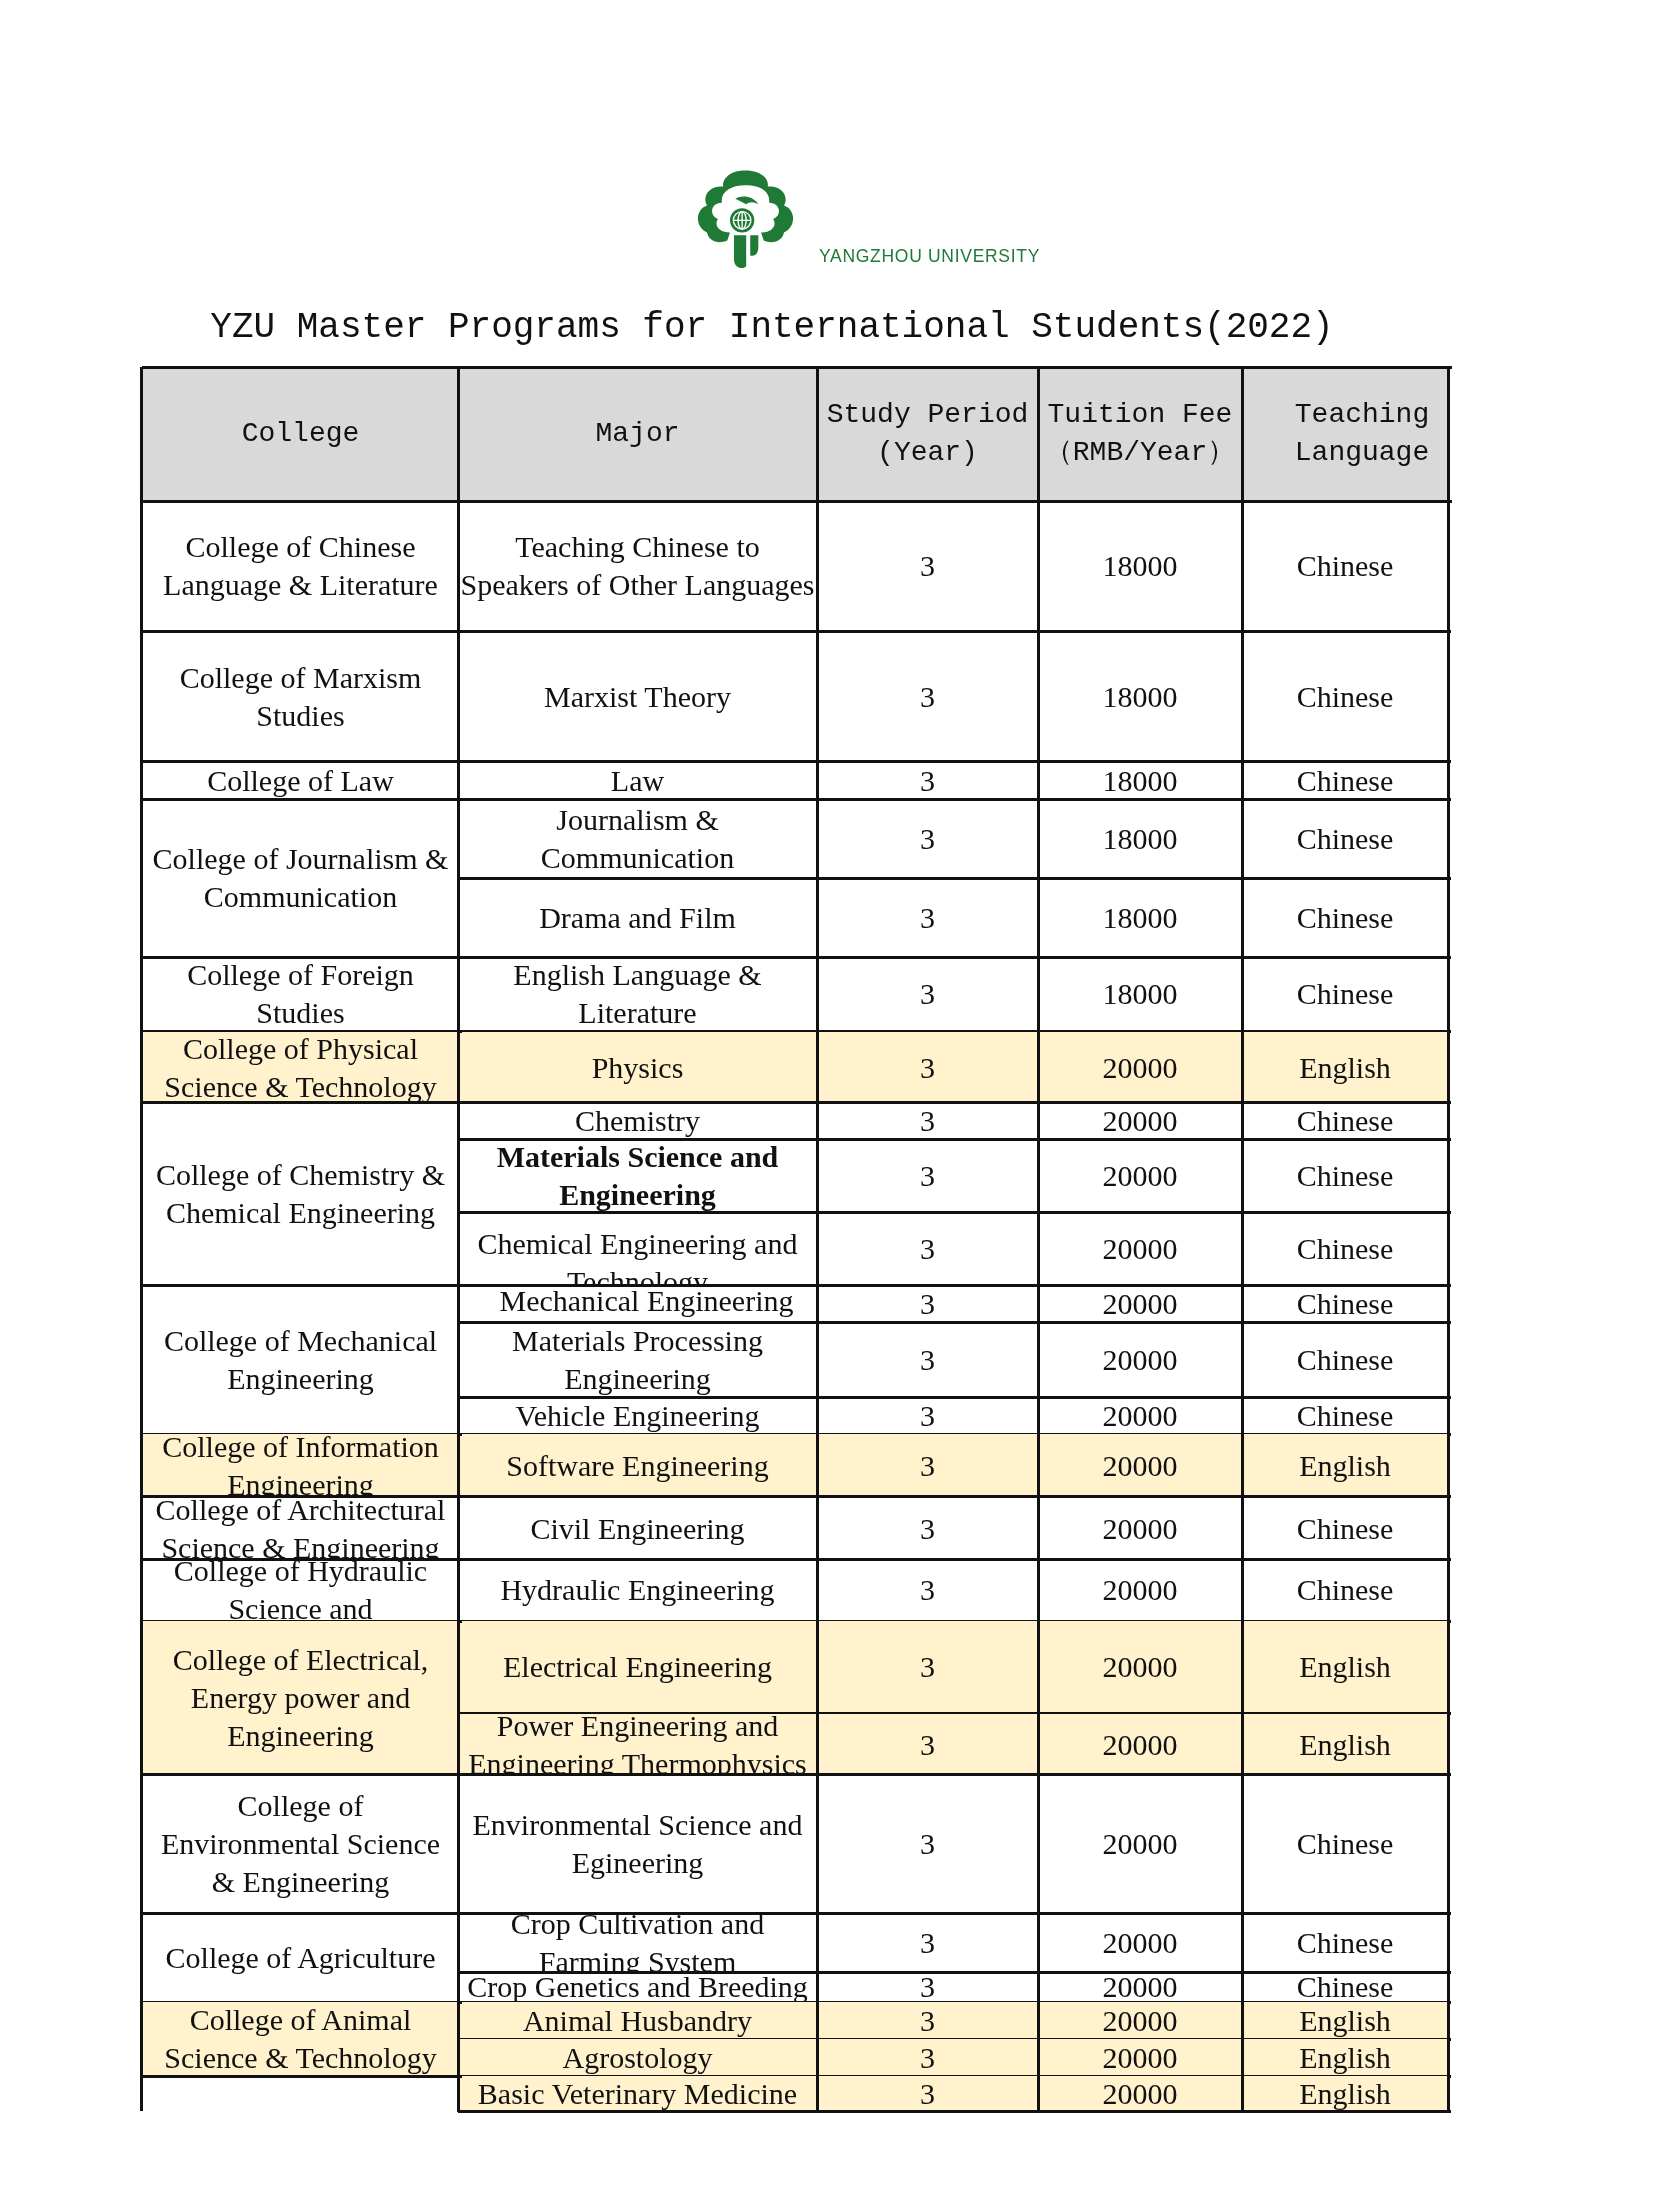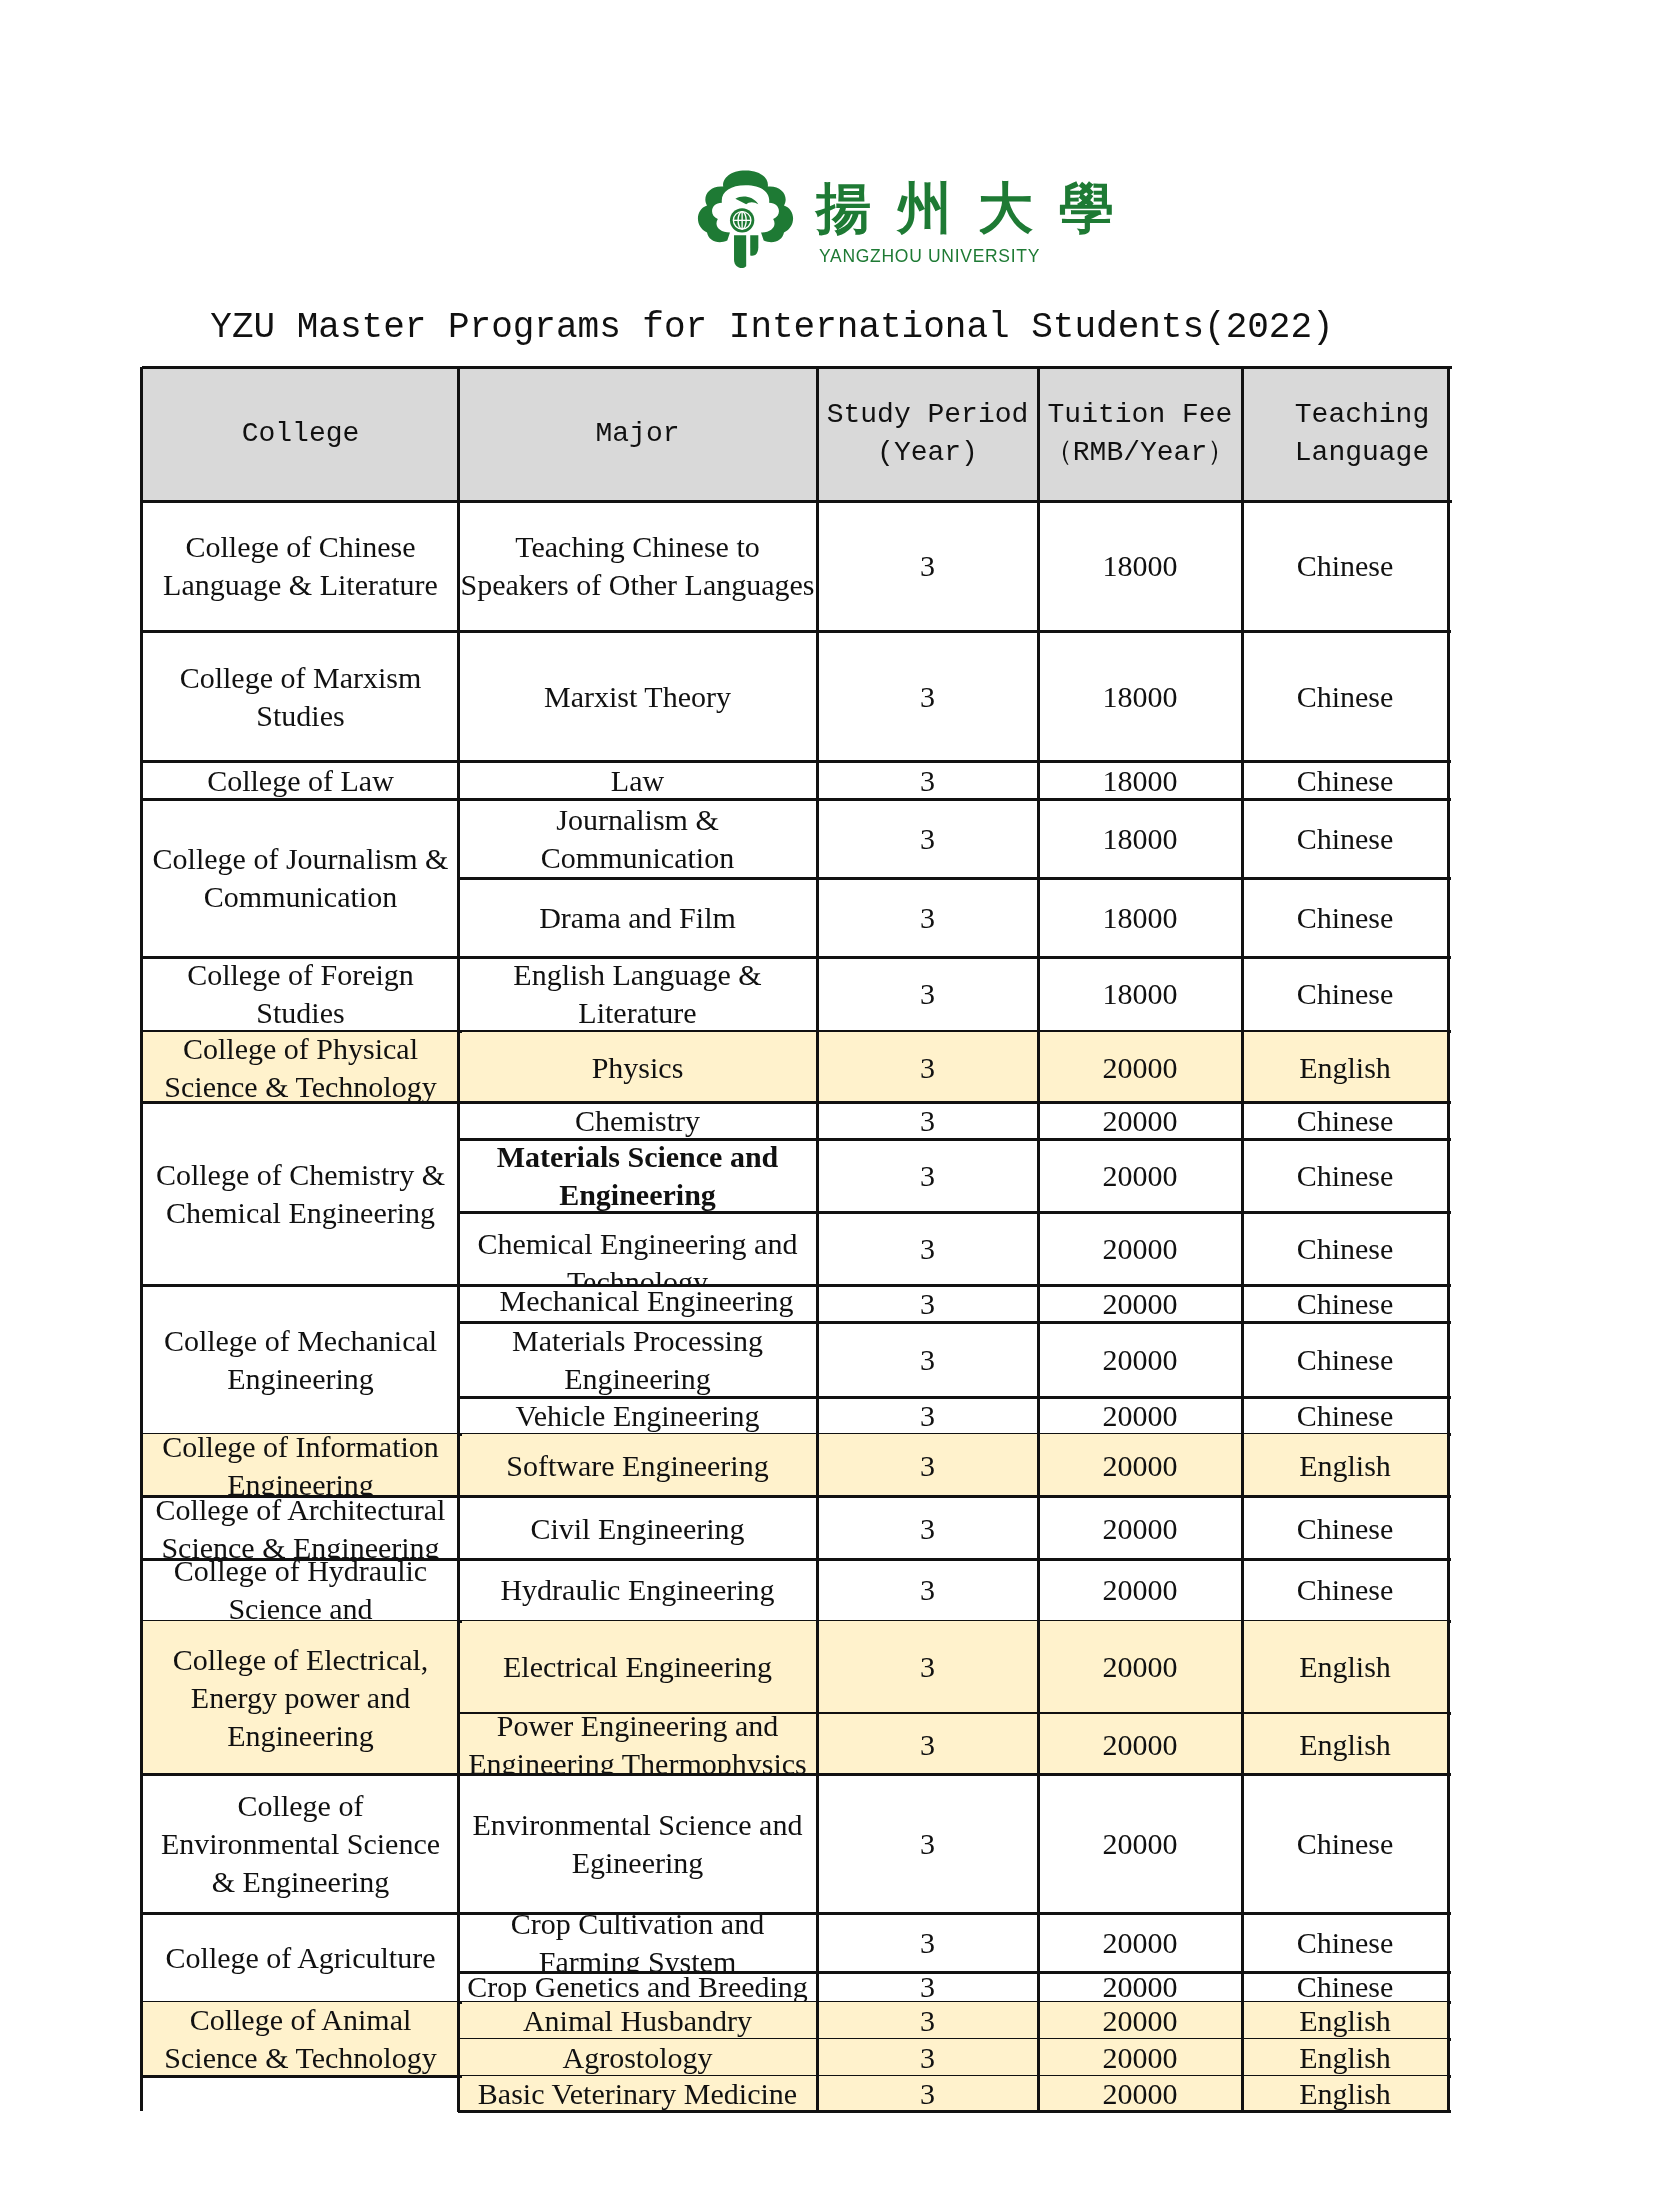--- a/index.html
+++ b/index.html
@@ -26,21 +26,20 @@
       <path d="M68 104 L68 140 C68 152 80 156 86 150 L86 104 Z"></path>
       <path d="M92 104 L92 134 C100 136 104 130 104 122 L104 104 Z"></path>
     </g>
     <g stroke="#ffffff" stroke-width="2" fill="none">
       <circle cx="80" cy="82" r="13"></circle>
       <line x1="67" y1="82" x2="93" y2="82"></line>
       <line x1="80" y1="69" x2="80" y2="95"></line>
       <ellipse cx="80" cy="82" rx="6" ry="13"></ellipse>
     </g>
   </svg>
-  <div class="logo-text-cn">揚州大學</div>
   <div class="logo-text-en">YANGZHOU UNIVERSITY</div>
 </div>
 
 <div class="title">YZU Master Programs for International Students(2022)</div>
 
 <div id="table">
     <div class="cell hdr" style="left: 142px; top: 367px; width: 317px; height: 133px;">
       <span style="white-space: pre-line;">College</span>
     </div>
     <div class="cell hdr" style="left: 458px; top: 367px; width: 359px; height: 133px;">

